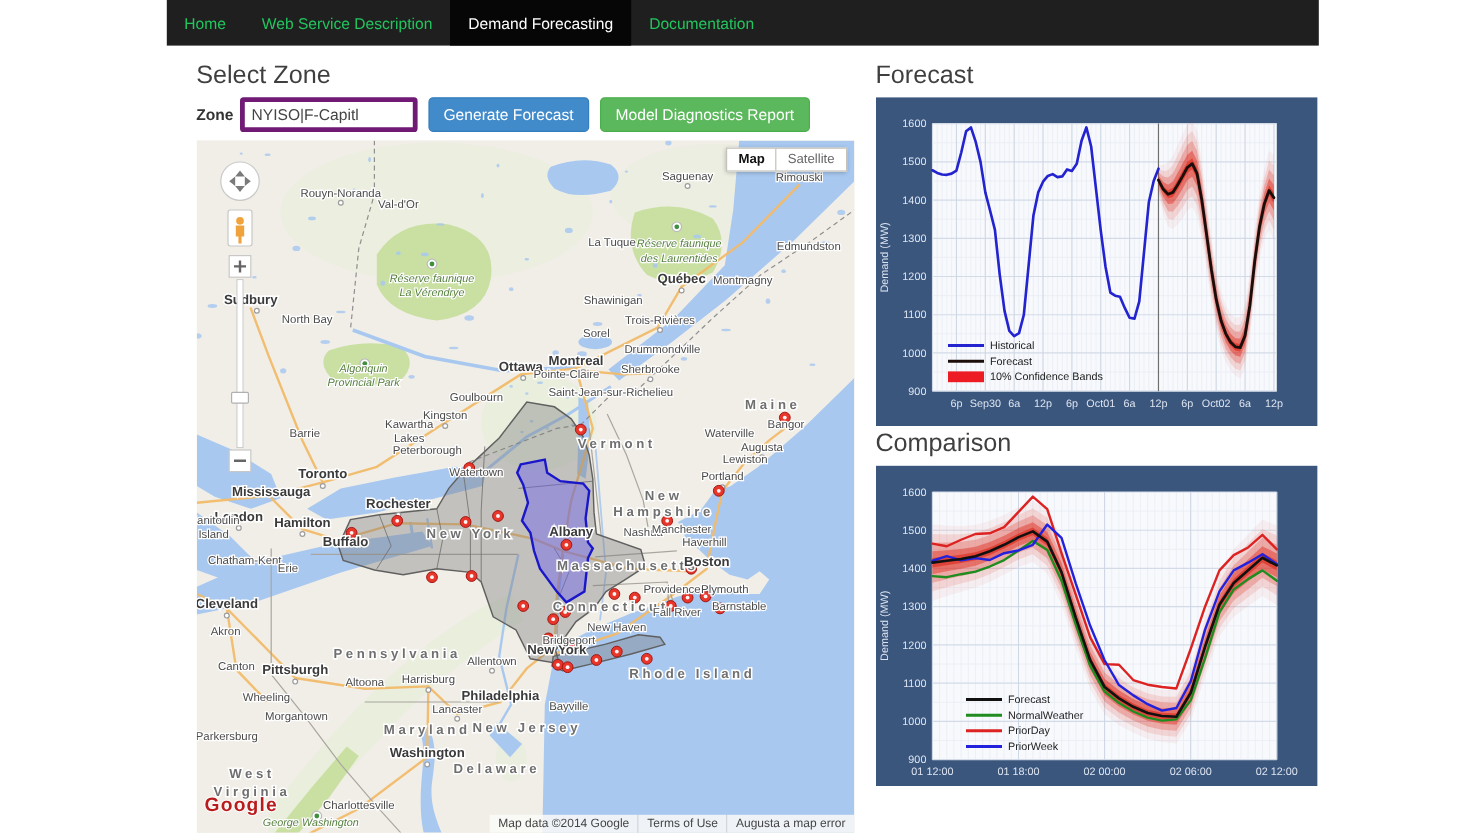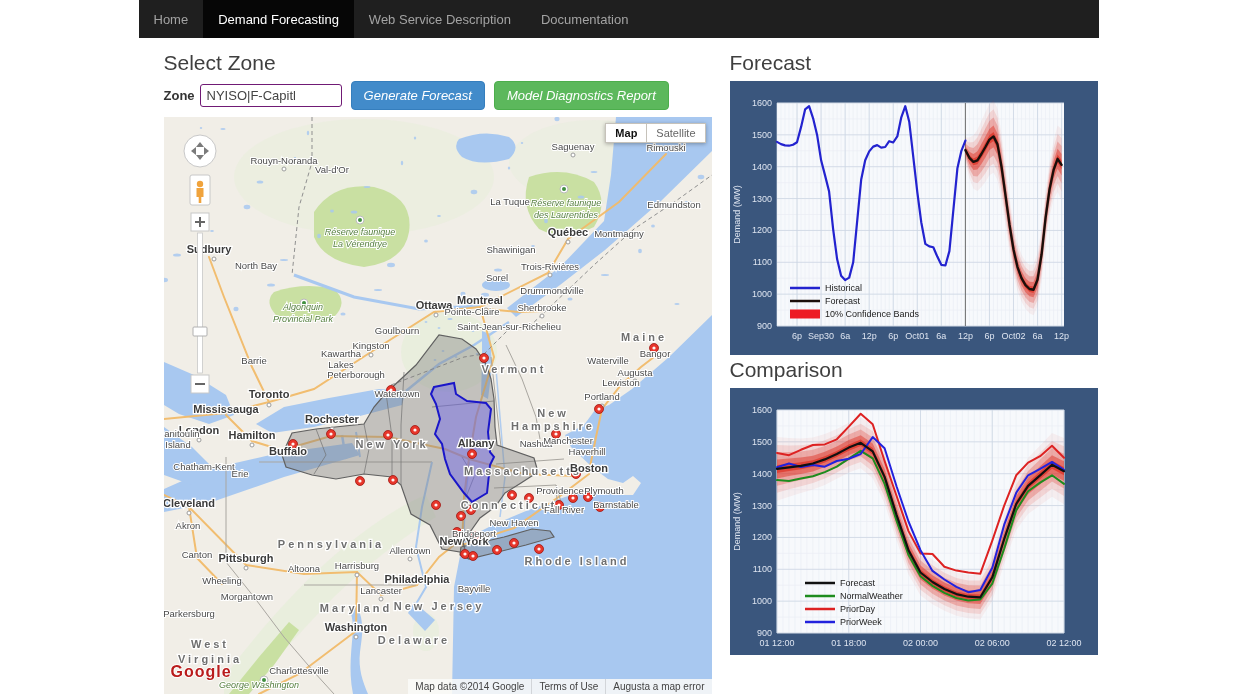--- a/index.html
+++ b/index.html
@@ -1,29 +1,29 @@
 <!DOCTYPE html>
 <html><head>
 <meta charset="utf-8">
 <style>
   html,body{margin:0;padding:0;background:#fff;font-family:"Liberation Sans",sans-serif;}
   body{width:1237px;height:696px;overflow:hidden;}
   .shell{width:960px;margin:0 auto;}
   .navbar{display:flex;background:#1f1f1f;height:38px;align-items:stretch;}
-  .nav-item{color:#a3a3a3;font-size:13px;padding:0 15px;display:flex;align-items:center;cursor:pointer;white-space:nowrap;}
+  .nav-item{color:#22c55e;font-size:13px;padding:0 15px;display:flex;align-items:center;cursor:pointer;white-space:nowrap;}
   .nav-item.active{background:#060606;color:#fff;}
   .content{display:flex;padding:0 7px 0 25px;}
   .left-col{width:552px;margin-right:14px;flex:none;}
   .right-col{width:368px;flex:none;}
   h2.sect{font-size:21px;font-weight:400;color:#3f3f3f;margin:13px 0 6px;}
   h2.sect2{margin-top:3px;}
   .form-row{display:flex;align-items:center;margin:0 0 7px;}
   .form-row label{font-size:13px;font-weight:bold;color:#333;margin-right:5px;}
-  .zone-input{width:128px;border:1px solid #701a75;border-radius:3px;font-size:13px;padding:3px 6px;color:#444;margin-right:9px;font-family:"Liberation Sans",sans-serif;}
-  .btn{font-size:13px;color:#fff;border-radius:4px;padding:6px 12px;border:1px solid;cursor:pointer;margin-right:9px;font-family:"Liberation Sans",sans-serif;font-style:italic;}
+  .zone-input{width:128px;border:4px solid #701a75;border-radius:3px;font-size:13px;padding:3px 6px;color:#444;margin-right:9px;font-family:"Liberation Sans",sans-serif;}
+  .btn{font-size:13px;color:#fff;border-radius:4px;padding:6px 12px;border:1px solid;cursor:pointer;margin-right:9px;font-family:"Liberation Sans",sans-serif;}
   .btn-blue{background:#428bca;border-color:#357ebd;}
   .btn-green{background:#5cb85c;border-color:#4cae4c;}
   .map-wrap{position:relative;width:548px;height:577px;overflow:hidden;background:#f1eee7;}
   .map-btns{position:absolute;top:6px;right:6px;display:flex;box-shadow:0 1px 4px rgba(0,0,0,.3);}
   .map-btn{background:#fff;border:1px solid #c6c2ba;font-size:11px;padding:3px 9px;color:#666;cursor:pointer;font-family:"Liberation Sans",sans-serif;}
   .map-btn.primary{font-weight:bold;color:#111;border-right:none;text-align:center;}
   .attr-bar{position:absolute;bottom:0;right:0;background:rgba(250,250,248,.86);display:flex;font-size:10px;color:#444;}
   .attr-seg{padding:2px 7px;border-left:1px solid rgba(0,0,0,.12);white-space:nowrap;}
   .attr-seg:first-child{border-left:none;}
   .google-logo{position:absolute;left:7px;bottom:13px;font-size:16px;font-weight:bold;color:#b91c1c;letter-spacing:1px;
@@ -39,22 +39,22 @@
   .cleg{font-size:9px;fill:#222;}
   .chart-box{margin:0;line-height:0;}
 </style>
 </head>
 <body>
 
 <div class="shell">
   <div class="navbar">
     <div id="nav-items" style="display:flex">
         <div class="nav-item">Home</div>
+        <div class="nav-item">Web Service Description</div>
         <div class="nav-item active">Demand Forecasting</div>
-        <div class="nav-item">Web Service Description</div>
         <div class="nav-item">Documentation</div>
       </div>
   </div>
 
   <div class="content">
     <div class="left-col">
       <h2 class="sect">Select Zone</h2>
       <div class="form-row">
         <label>Zone</label>
         <input class="zone-input" type="text" value="NYISO|F-Capitl" style="">

